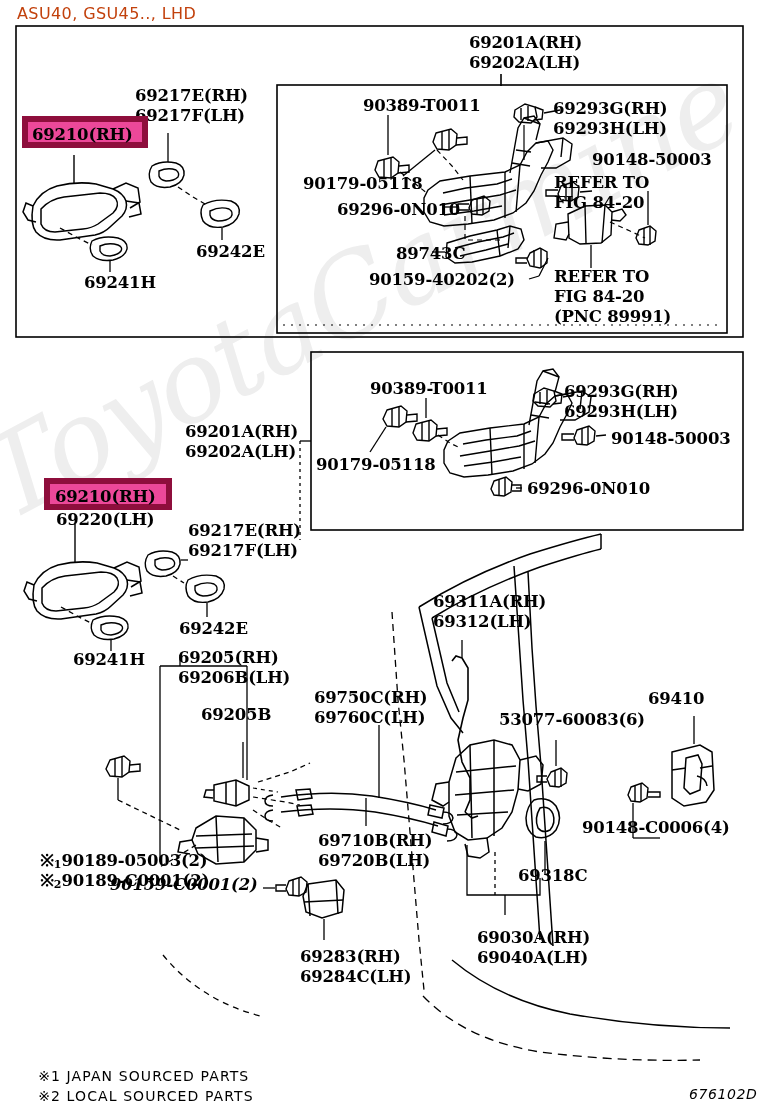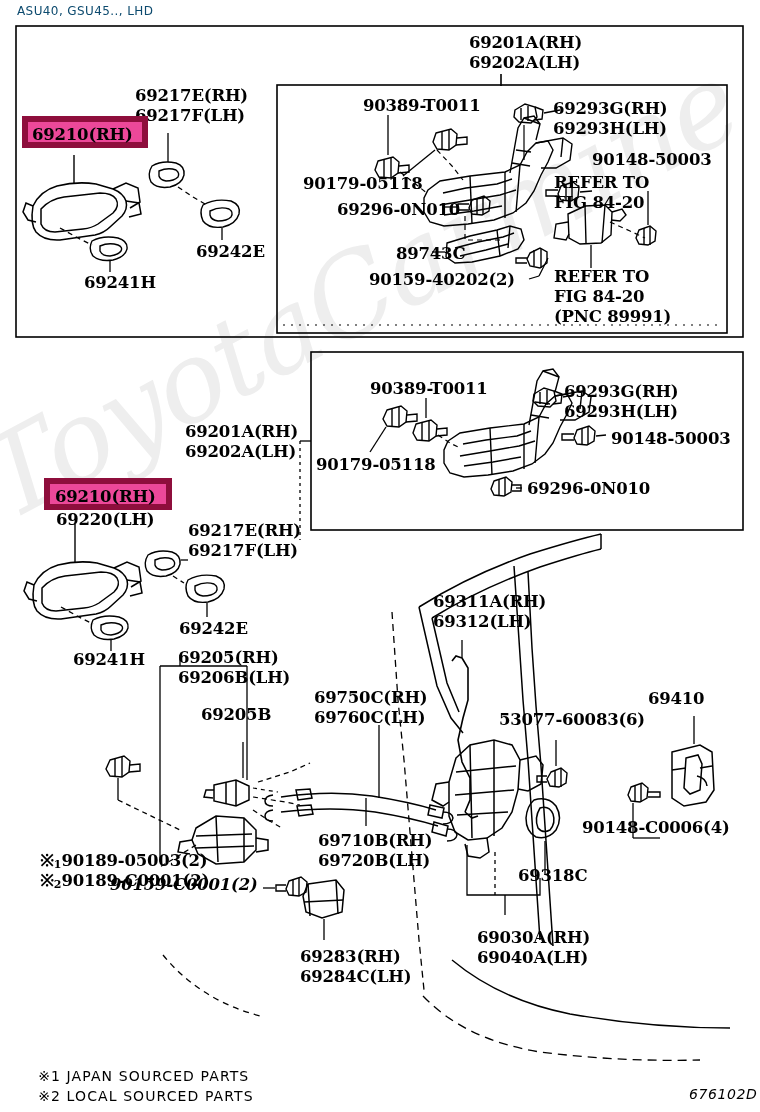--- a/index.html
+++ b/index.html
@@ -52,22 +52,22 @@
     line-height: 19px;
     color: #000000;
     white-space: pre;
     letter-spacing: -0.2px;
   }
   .lbl.two { line-height: 20px; }
   .hdr {
     position: absolute;
     z-index: 3;
     font-family: "DejaVu Sans", sans-serif;
-    font-size: 12px;
-    color: #0c4a6e;
+    font-size: 16px;
+    color: #c2410c;
     white-space: pre;
     letter-spacing: 0.4px;
   }
   .legend {
     position: absolute;
     z-index: 3;
     font-family: "DejaVu Sans", sans-serif;
     font-size: 14px;
     color: #000;
     white-space: pre;

